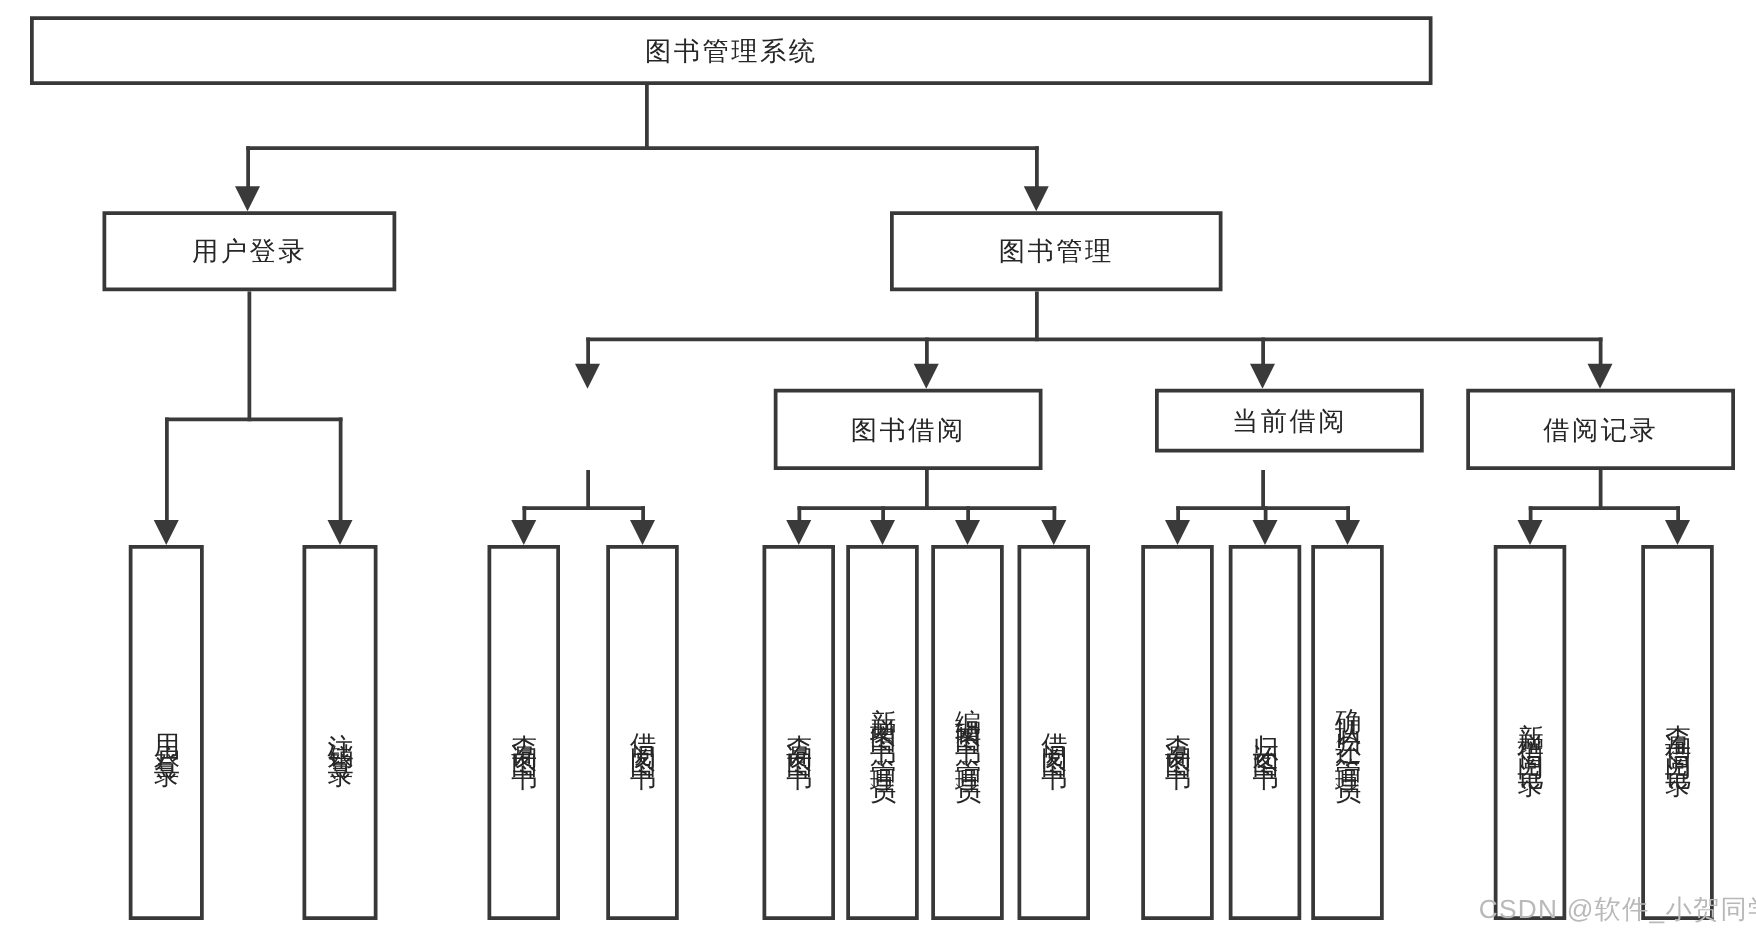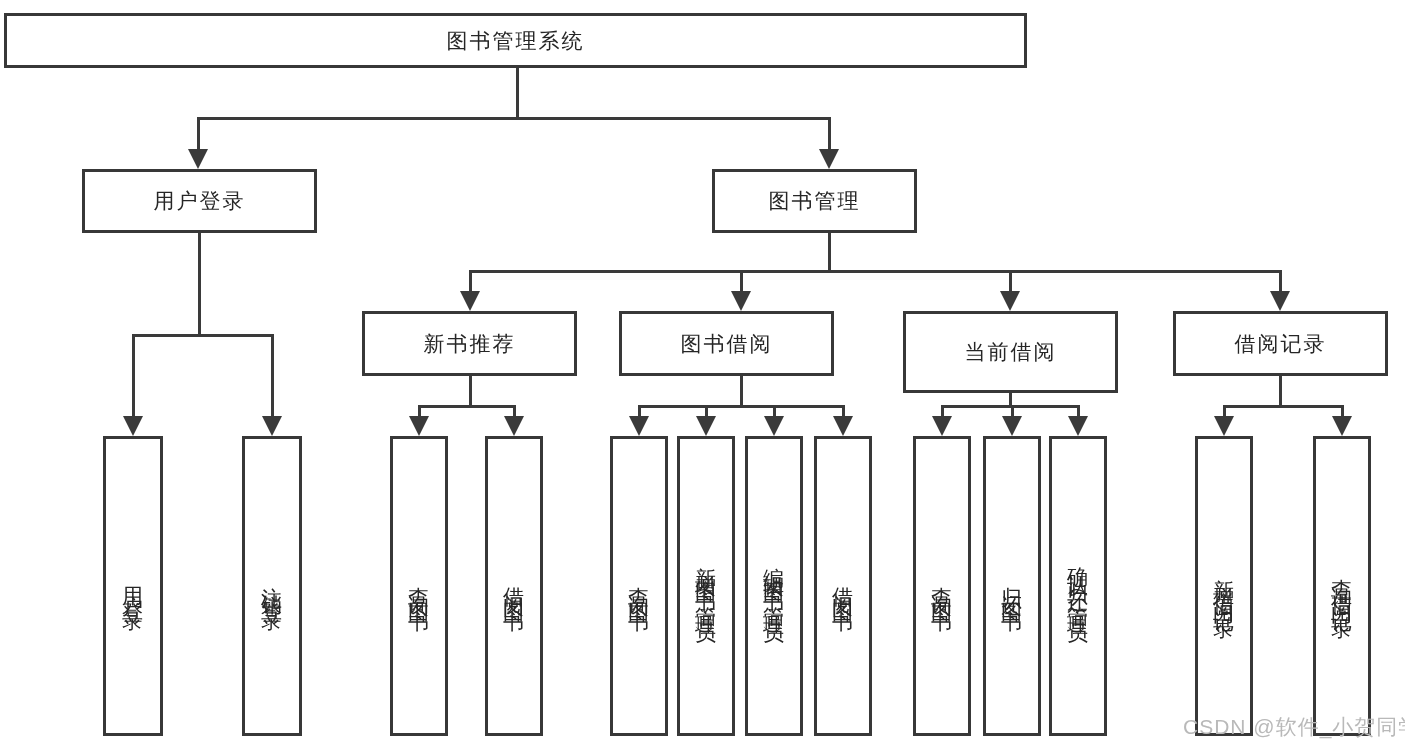--- a/index.html
+++ b/index.html
@@ -60,38 +60,35 @@
     letter-spacing:1px;
     z-index:5;
     white-space:nowrap;
   }
 </style>
 </head>
 <body>
 
 <div id="canvas">
 
-  <div class="hnode" style="left:4px;top:13px;width:1023px;height:55px">
+  <div class="hnode" style="left:24px;top:13px;width:1122px;height:55px">
     <span>图书管理系统</span>
   </div>
 
   <div class="hnode" style="left:82px;top:169px;width:235px;height:64px">
     <span>用户登录</span>
   </div>
-  <div class="hnode" style="left:712px;top:169px;width:205px;height:64px">
+  <div class="hnode" style="left:712px;top:169px;width:266px;height:64px">
     <span>图书管理</span>
   </div>
 
-  <div class="hnode" style="left:362px;top:311px;width:215px;height:65px">
-    <span>新书推荐</span>
-  </div>
   <div class="hnode" style="left:619px;top:311px;width:215px;height:65px">
     <span>图书借阅</span>
   </div>
-  <div class="hnode" style="left:903px;top:311px;width:215px;height:82px">
+  <div class="hnode" style="left:924px;top:311px;width:215px;height:51px">
     <span>当前借阅</span>
   </div>
   <div class="hnode" style="left:1173px;top:311px;width:215px;height:65px">
     <span>借阅记录</span>
   </div>
 
   <div class="leaf" style="left:103px;width:60px">
     <span>用户登录</span>
   </div>
   <div class="leaf" style="left:242px;width:60px">

